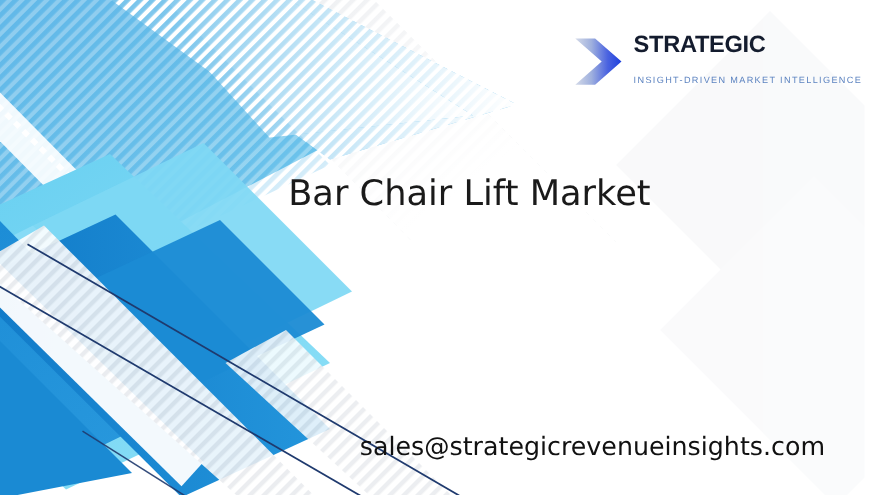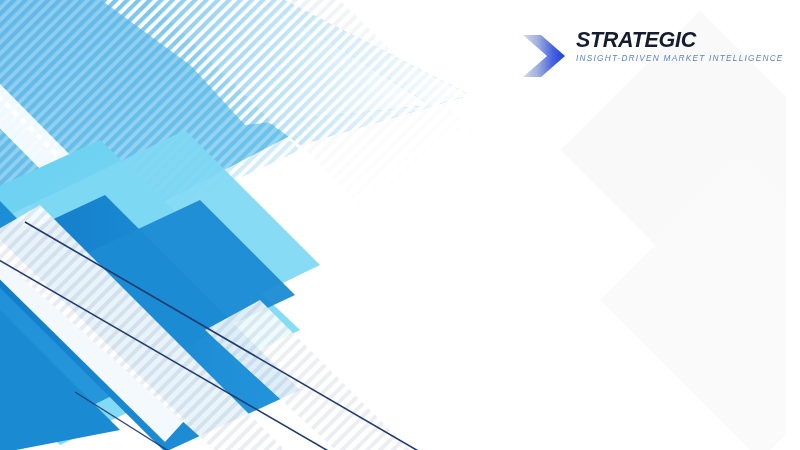--- a/index.html
+++ b/index.html
@@ -10,21 +10,20 @@
   body {
     font-family: "DejaVu Sans", sans-serif;
   }
 
   .slide {
     position: relative;
     width: 786px;
     height: 450px;
     background: #ffffff;
     overflow: hidden;
-    font-style: italic;
   }
 
   
   .artwork {
     position: absolute;
     left: 0;
     top: 0;
     width: 800px;
     height: 450px;
     overflow: hidden;
@@ -68,21 +67,21 @@
     letter-spacing: -0.3px;
     color: #141c2e;
     white-space: nowrap;
   }
   .logo-tagline {
     font-family: "Liberation Sans", sans-serif;
     font-size: 8.3px;
     letter-spacing: 1.22px;
     color: #5c83c0;
     white-space: nowrap;
-    margin-top: 2px;
+    margin-top: 16px;
   }
 
   
   .title {
     position: absolute;
     left: 262px;
     top: 155px;
     font-family: "DejaVu Sans", sans-serif;
     font-weight: 400;
     font-size: 32px;
@@ -259,16 +258,18 @@
           </linearGradient>
         </defs>
         <path d="M2,4 L20,4 L44,25 L20,46 L2,46 L26,25 Z" fill="url(#chevGrad)"></path>
       </svg>
       <div class="logo-text">
         <div class="logo-word">STRATEGIC</div>
         <div class="logo-tagline">INSIGHT-DRIVEN MARKET INTELLIGENCE</div>
       </div>
     </div>
 
-
+    <div class="title">Bar Chair Lift Market</div>
+
+    <div class="email">sales@strategicrevenueinsights.com</div>
 
   </div>
 </div>
 
 </body></html>

